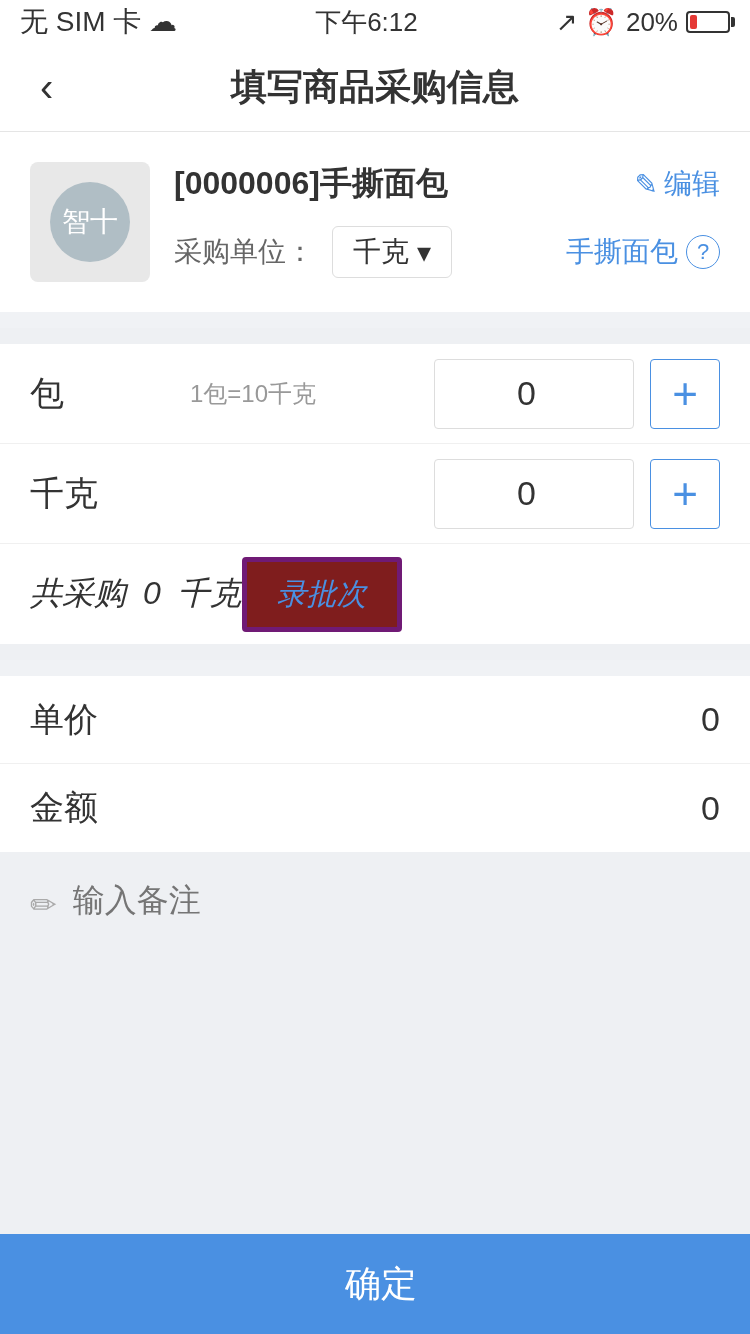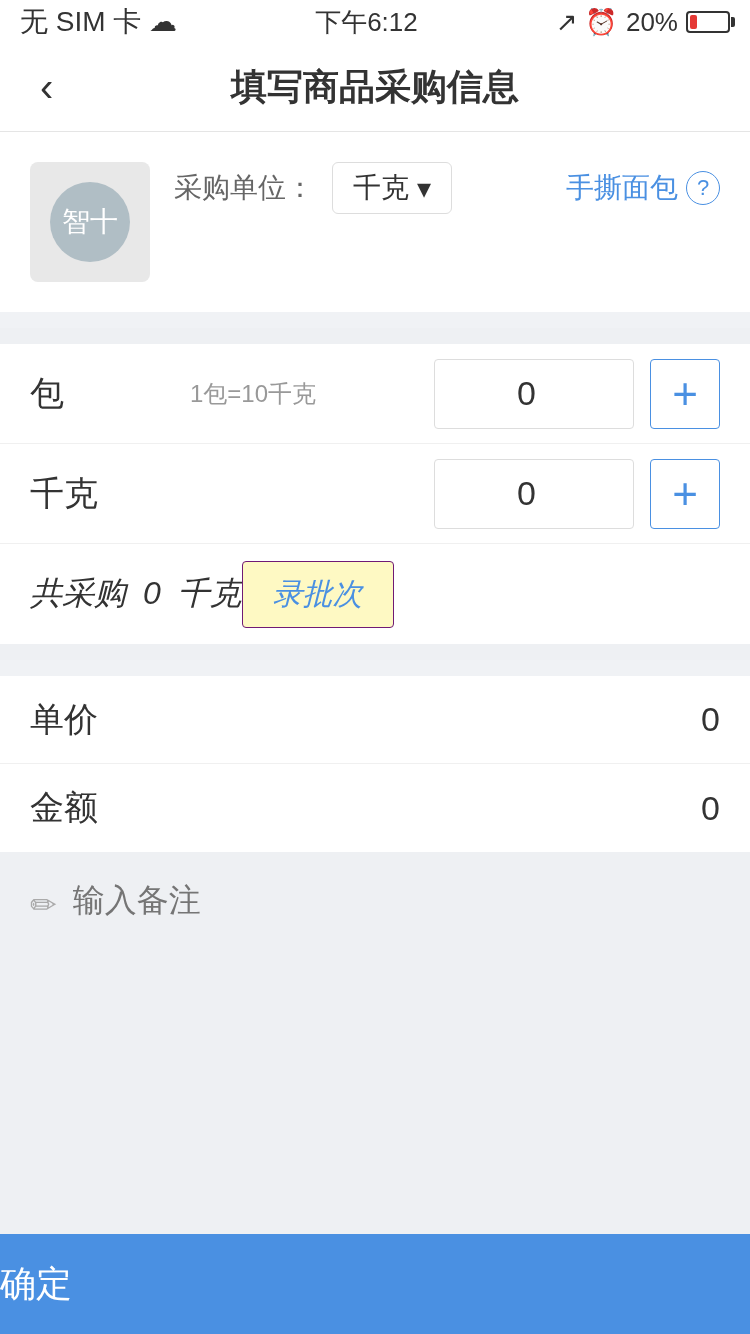--- a/index.html
+++ b/index.html
@@ -222,27 +222,27 @@
       padding: 0 30px;
       height: 100px;
       background: #fff;
       font-style: italic;
     }
     .summary-text {
       font-size: 32px;
       color: #333;
     }
     .batch-btn {
-      border: 1px solid #701a75;
+      border: 5px solid #701a75;
       border-radius: 4px;
       padding: 12px 30px;
       font-size: 30px;
       color: #4a90e2;
       cursor: pointer;
-      background: #fef9c3;
+      background: #7f1d1d;
     }
 
     
     .price-section {
       background: #fff;
       margin-top: 16px;
     }
     .price-row {
       display: flex;
       align-items: center;
@@ -295,22 +295,23 @@
     
     .bottom-bar {
       position: fixed;
       bottom: 0;
       left: 0;
       width: 750px;
       height: 100px;
       background: #4a90e2;
       display: flex;
       align-items: center;
-      justify-content: flex-start;
-      cursor: pointer;
+      justify-content: center;
+      cursor: pointer;
+      padding-left: 12px;
     }
     .confirm-btn-label {
       font-size: 36px;
       color: #fff;
       font-weight: 500;
     }
 
     
     .page {
       display: flex;
@@ -342,20 +343,27 @@
   <div class="nav-bar">
     <div class="nav-back">‹</div>
     <div class="nav-title">填写商品采购信息</div>
   </div>
 
   <div class="product-card">
     <div class="product-image">
       <div class="product-logo">智十</div>
     </div>
     <div class="product-info">
+      <div class="product-name-row">
+        <div class="product-name">[0000006]手撕面包</div>
+        <div class="edit-btn">
+          <span>✎</span>
+          <span>编辑</span>
+        </div>
+      </div>
       <div class="unit-row">
         <div style="display:flex;align-items:center;gap:18px;">
           <span class="unit-label">采购单位：</span>
           <div class="unit-select">
             <span>千克</span>
             <span>▾</span>
           </div>
         </div>
         <div class="price-ref">
           <span>手撕面包</span>

